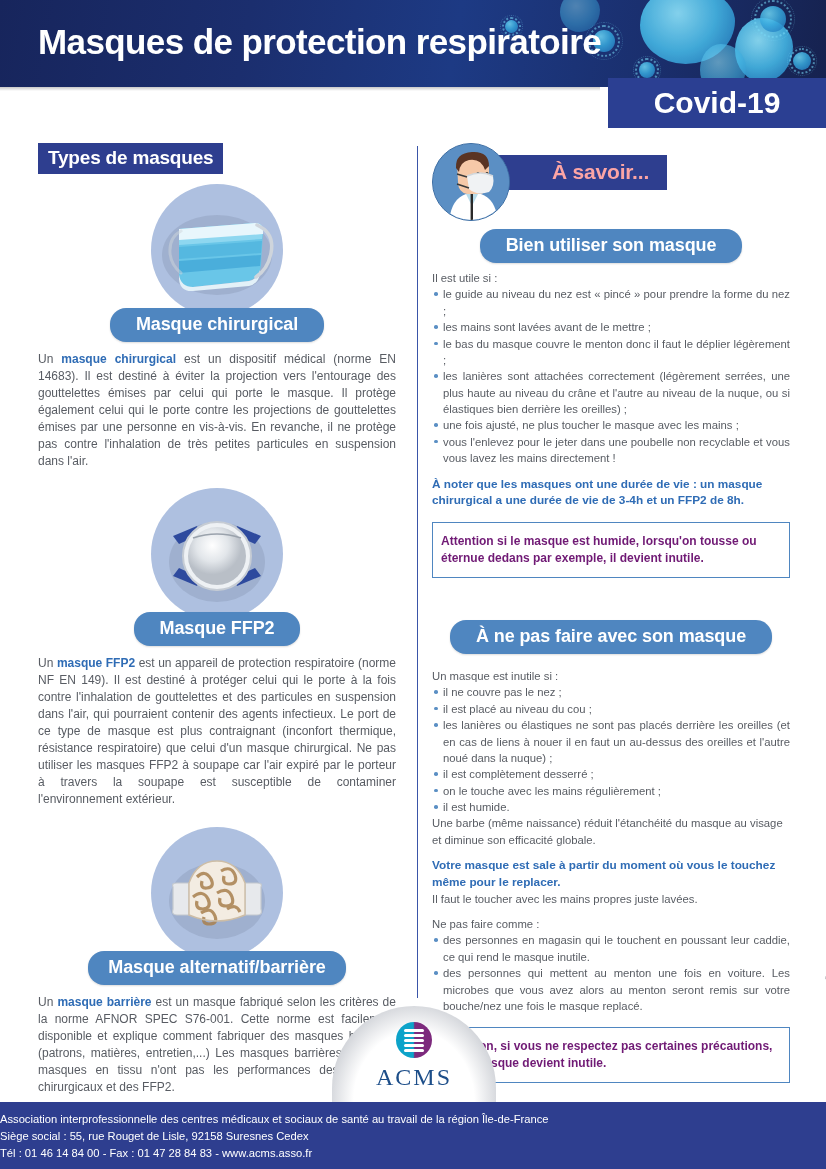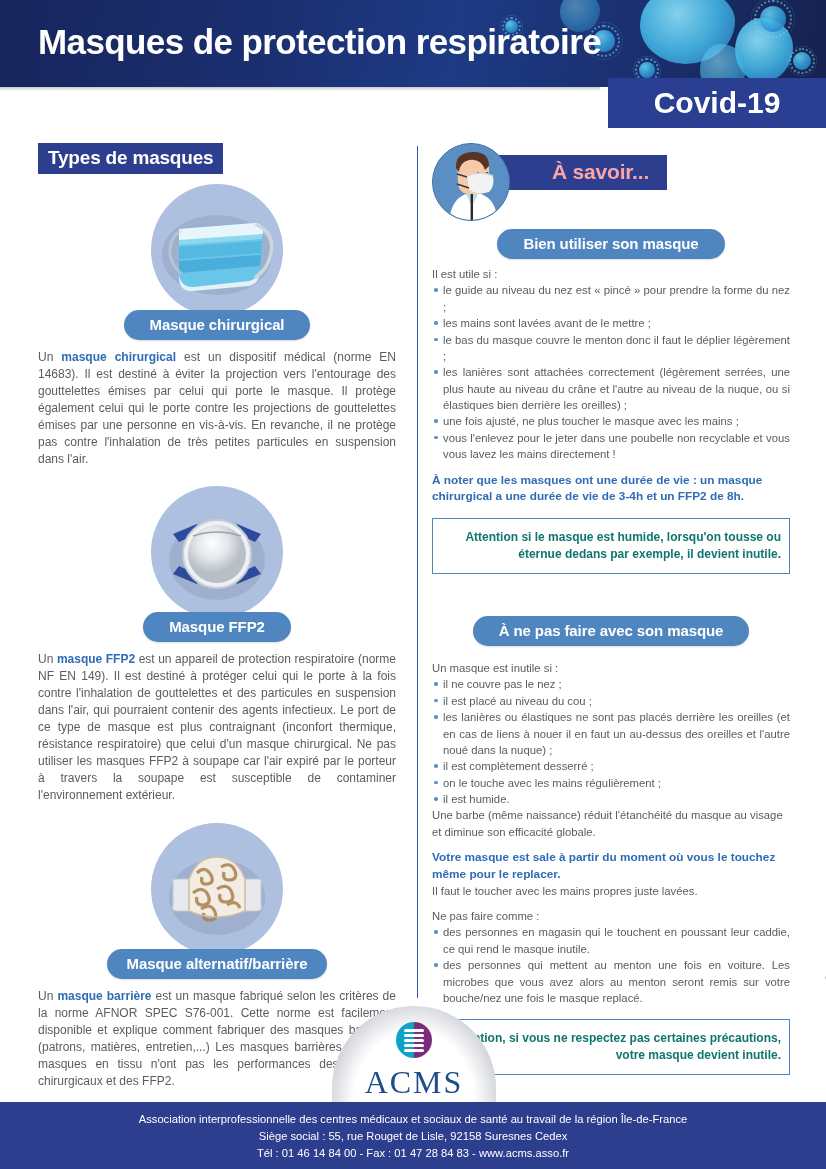--- a/index.html
+++ b/index.html
@@ -164,21 +164,21 @@
     position: relative;
     display: flex;
     align-items: center;
     justify-content: center;
   }
 
   .pill {
     display: inline-block;
     background: #4f86c0;
     color: #ffffff;
-    font-size: 15px;
+    font-size: 18px;
     font-weight: bold;
     border-radius: 16px;
     padding: 6px 26px 7px 26px;
     margin-top: -14px;
     position: relative;
     z-index: 4;
     box-shadow: 0 1px 2px rgba(0,0,0,.14);
     letter-spacing: -0.1px;
   }
 
@@ -217,25 +217,25 @@
   }
   .note-blue {
     color: #2f6cb5;
     font-weight: bold;
     font-size: 11.8px;
     line-height: 1.42;
     margin-top: 9px;
   }
   .attn-box {
     border: 1px solid #4f86c0;
-    color: #0f766e;
+    color: #701a75;
     font-weight: bold;
     font-size: 12px;
     line-height: 1.42;
-    text-align: right;
+    text-align: left;
     padding: 10px 8px;
     margin-top: 13px;
   }
 
   .pill-center { text-align: center; }
   .pill-center .pill { margin-top: 0; }
 
   
   .logo-wrap {
     position: absolute;
@@ -265,35 +265,35 @@
     position: absolute;
     left: 8px;
     width: 20px;
     height: 2.6px;
     background: #ffffff;
     border-radius: 2px;
   }
   .logo-text {
     position: relative;
     font-family: "Liberation Serif", serif;
-    font-size: 32px;
+    font-size: 24px;
     color: #1d4e89;
     letter-spacing: 2px;
     margin-top: 6px;
   }
 
   .footer-bar {
     position: absolute;
     left: 0;
     top: 1102px;
     width: 826px;
     height: 67px;
     background: #2e3e8f;
     color: #ffffff;
-    text-align: center;
+    text-align: left;
     padding-top: 9px;
   }
   .footer-bar div {
     font-size: 11.2px;
     line-height: 1.5;
   }
 
   .copyright {
     position: absolute;
     right: 2px;

